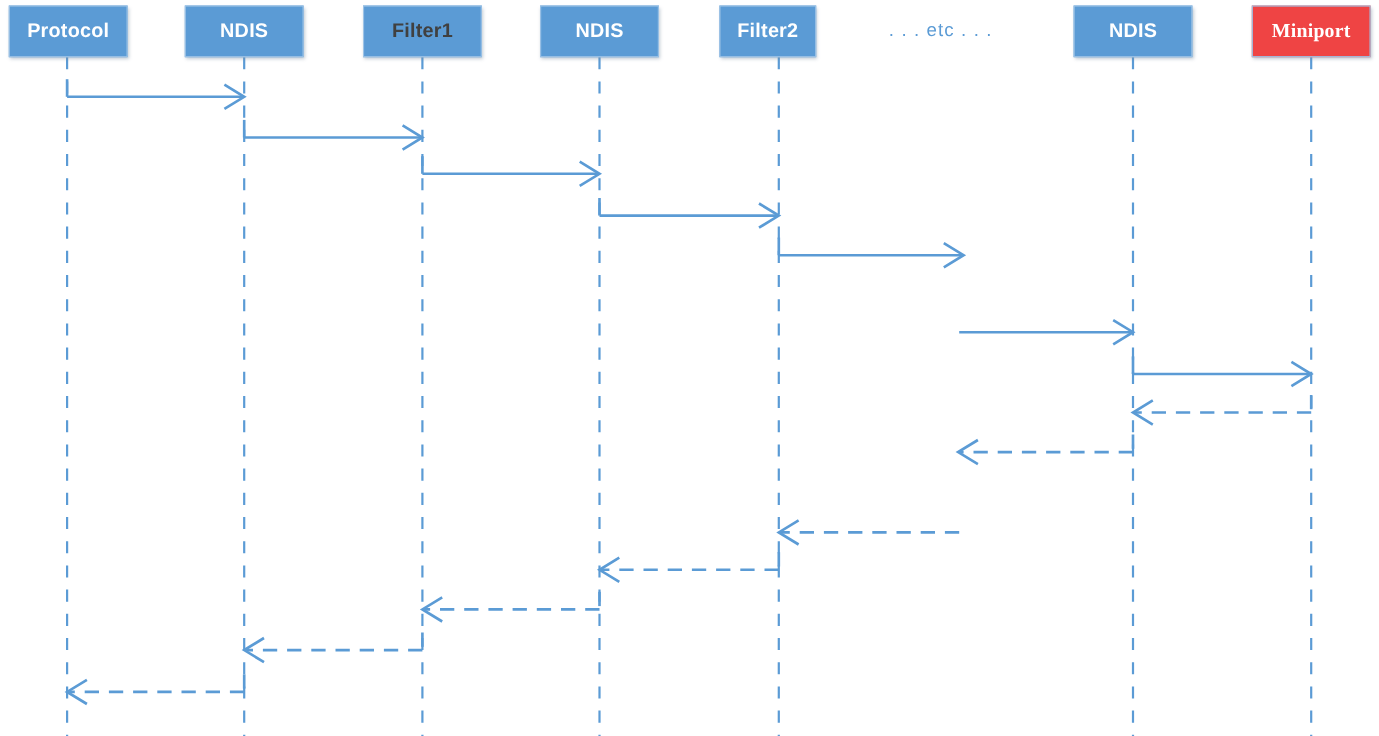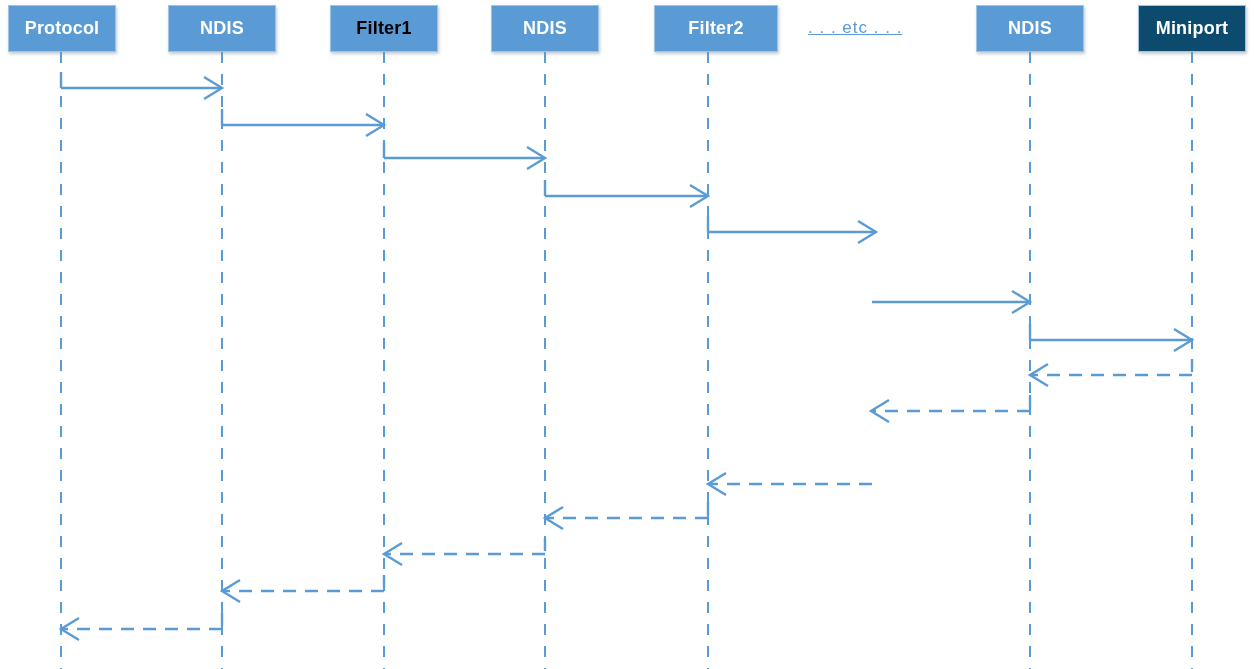--- a/index.html
+++ b/index.html
@@ -42,21 +42,20 @@
     user-select: none;
   }
   .etc-label {
     position: absolute;
     color: #5B9BD5;
     font-size: 17px;
     font-weight: normal;
     letter-spacing: 1px;
     white-space: nowrap;
     user-select: none;
-    text-decoration: underline;
   }
 </style>
 </head>
 <body>
 
 <div id="diagram-root">
 
   <svg id="diagram-svg" viewBox="0 0 1254 669" xmlns="http://www.w3.org/2000/svg">
     <g id="lifelines-group">
         <line x1="61" x2="61" y1="52" y2="669" stroke="#5B9BD5" stroke-width="2" stroke-dasharray="11 11"></line>
@@ -139,32 +138,32 @@
       </g>
   </svg>
 
   <div id="participants-layer">
       <div class="participant-box" style="left: 8px; top: 5px; width: 108px; height: 47px; background: rgb(91, 155, 213); border-color: rgb(157, 195, 230); color: rgb(255, 255, 255);">
         <span>Protocol</span>
       </div>
       <div class="participant-box" style="left: 168px; top: 5px; width: 108px; height: 47px; background: rgb(91, 155, 213); border-color: rgb(157, 195, 230); color: rgb(255, 255, 255);">
         <span>NDIS</span>
       </div>
-      <div class="participant-box" style="left: 330px; top: 5px; width: 108px; height: 47px; background: rgb(91, 155, 213); border-color: rgb(157, 195, 230); color: #000000;">
+      <div class="participant-box" style="left: 330px; top: 5px; width: 108px; height: 47px; background: rgb(91, 155, 213); border-color: rgb(157, 195, 230); color: #404040;">
         <span>Filter1</span>
       </div>
       <div class="participant-box" style="left: 491px; top: 5px; width: 108px; height: 47px; background: rgb(91, 155, 213); border-color: rgb(157, 195, 230); color: rgb(255, 255, 255);">
         <span>NDIS</span>
       </div>
-      <div class="participant-box" style="left: 654px; top: 5px; width: 124px; height: 47px; background: rgb(91, 155, 213); border-color: rgb(157, 195, 230); color: rgb(255, 255, 255);">
+      <div class="participant-box" style="left: 654px; top: 5px; width: 88px; height: 47px; background: rgb(91, 155, 213); border-color: rgb(157, 195, 230); color: rgb(255, 255, 255);">
         <span>Filter2</span>
       </div>
       <div class="participant-box" style="left: 976px; top: 5px; width: 108px; height: 47px; background: rgb(91, 155, 213); border-color: rgb(157, 195, 230); color: rgb(255, 255, 255);">
         <span>NDIS</span>
       </div>
-      <div class="participant-box" style="left: 1138px; top: 5px; width: 108px; height: 47px; background: #0c4a6e; border-color: rgb(157, 195, 230); color: rgb(255, 255, 255);">
+      <div class="participant-box" style="left: 1138px; top: 5px; width: 108px; height: 47px; background: #ef4444; border-color: rgb(157, 195, 230); color: rgb(255, 255, 255); font-family: Liberation Serif, serif;">
         <span>Miniport</span>
       </div>
     </div>
 
   <div class="etc-label" id="etc-label" style="left: 808px; top: 18px; color: rgb(91, 155, 213);">. . . etc . . .</div>
 
 </div>
 
 </body></html>

